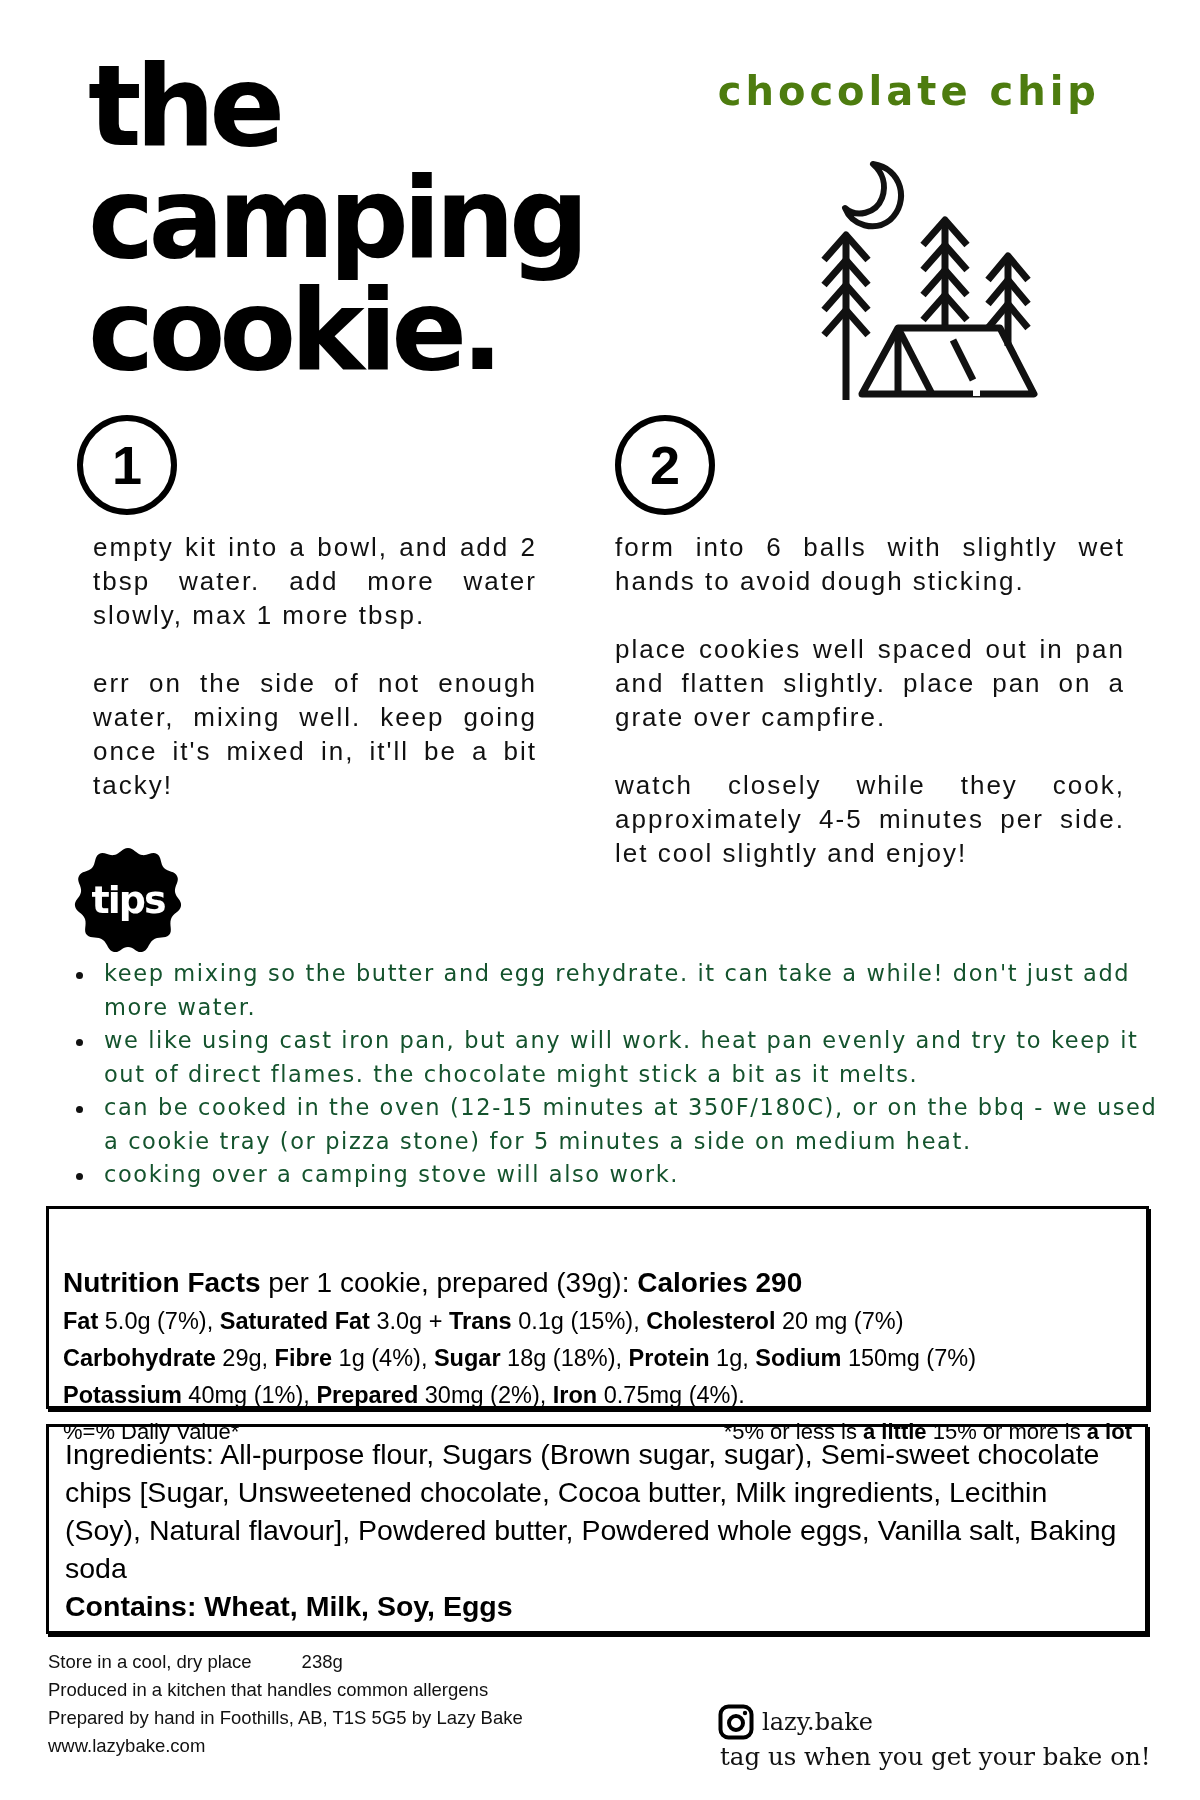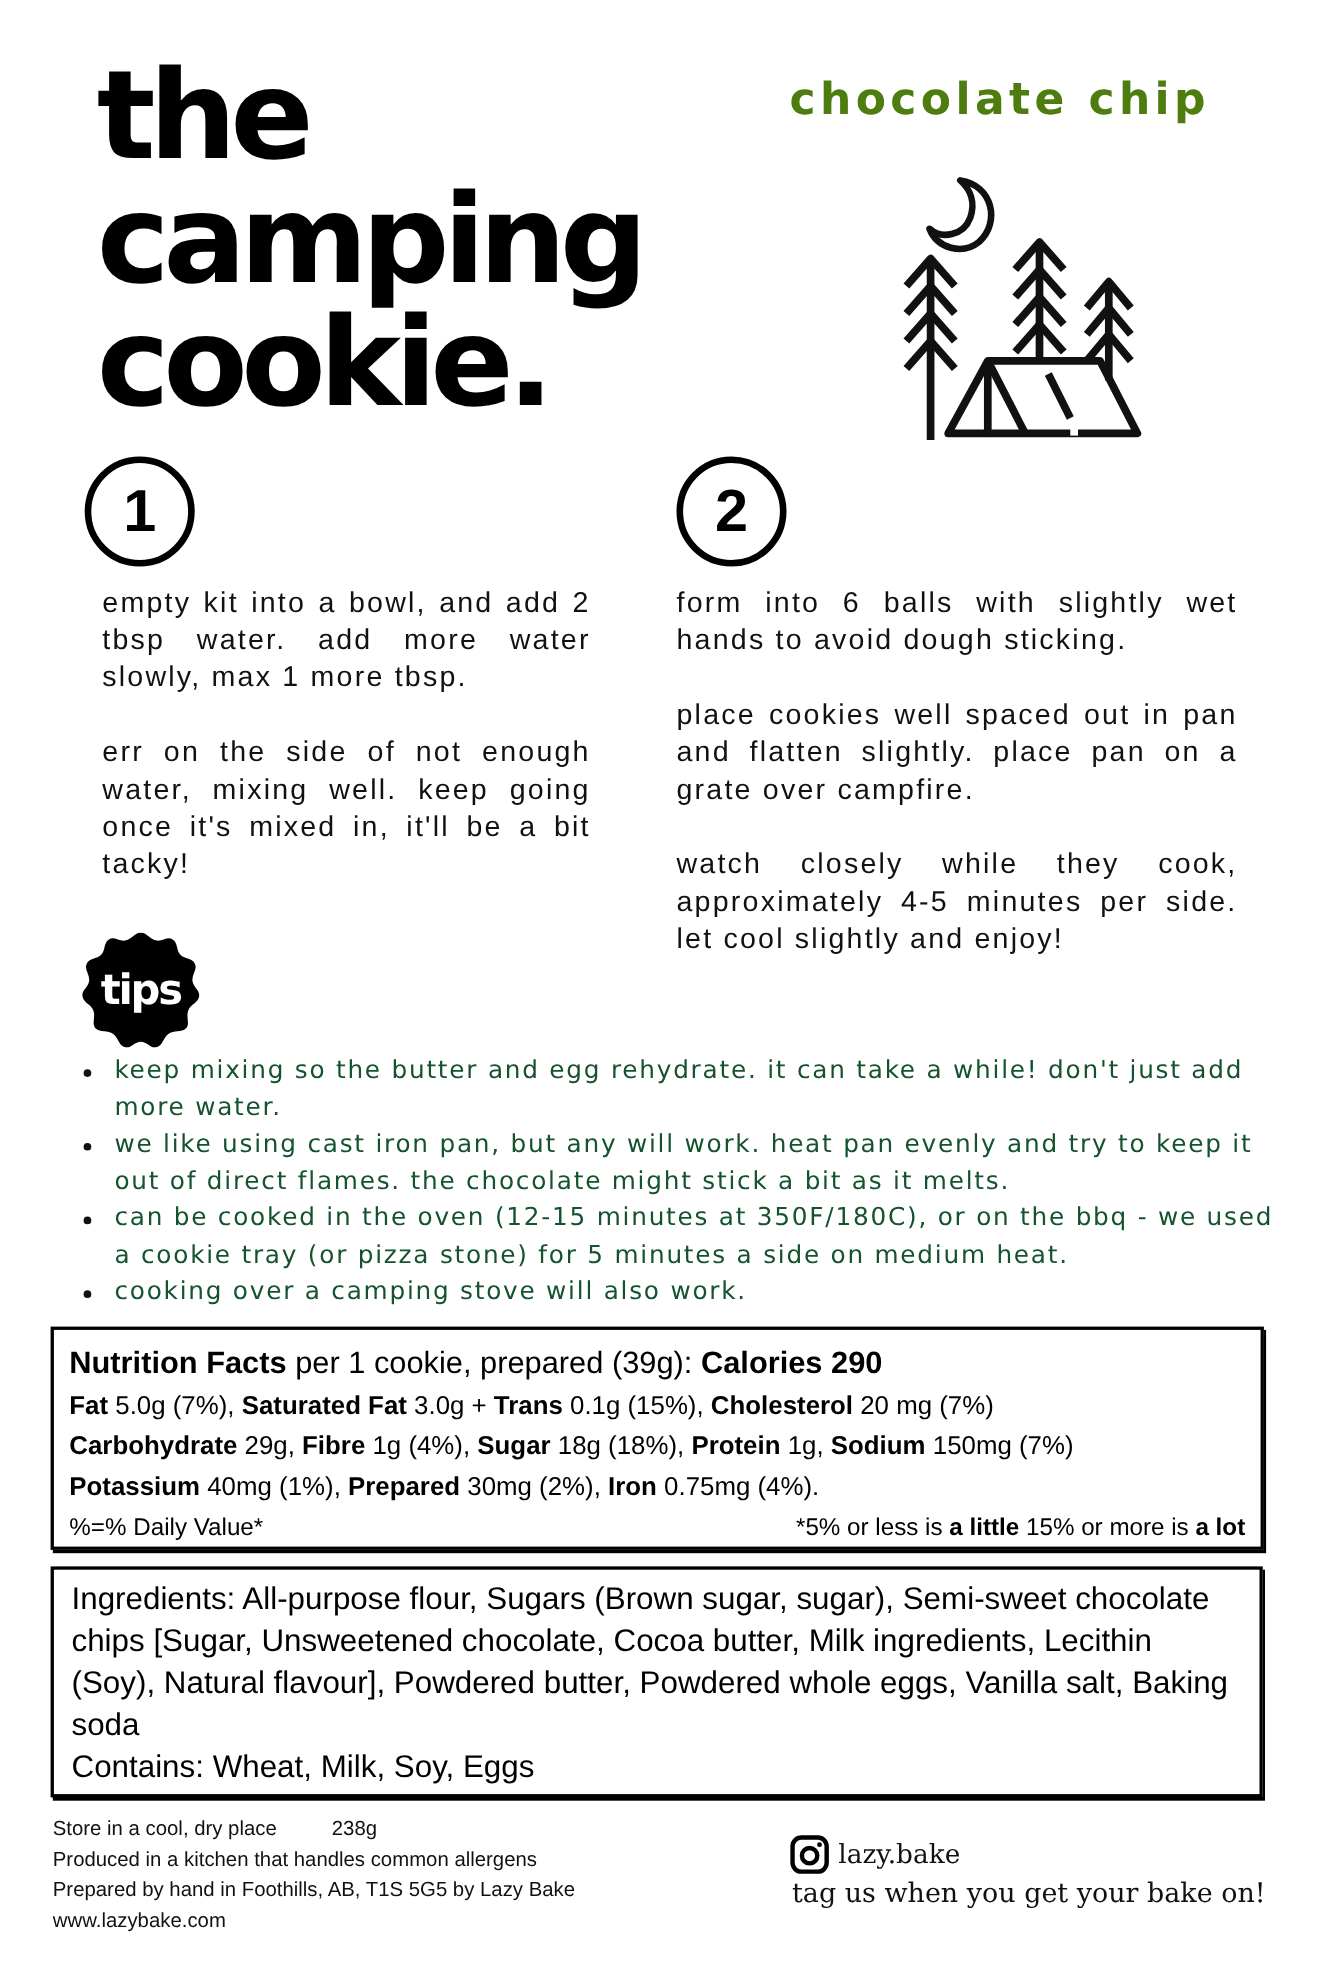--- a/index.html
+++ b/index.html
@@ -57,41 +57,41 @@
       content: ""; position: absolute; left: -28px; top: 15px; width: 7px; height: 7px;
       border-radius: 50%; background: #111;
     }
 
     .nutrition {
       position: absolute; left: 46px; top: 1206px; width: 1103px; height: 203px;
       border: 3px solid #000; box-shadow: 2px 3px 0 #000;
       padding: 10px 14px 0 14px; font-family: "Liberation Sans", sans-serif; color: #000;
     }
     .nutrition .row { font-size: 23.5px; line-height: 37px; white-space: nowrap; }
-    .nutrition .row.head { font-size: 28px; line-height: 40px; }
+    .nutrition .row.head { font-size: 28px; line-height: 40px; margin-top: 44px; }
     .nutrition .row.foot { font-size: 22px; line-height: 36px; display: flex; justify-content: space-between; }
     .nutrition b { font-weight: bold; }
 
     .ingredients {
       position: absolute; left: 46px; top: 1424px; width: 1102px; height: 210px;
       border: 3px solid #000; box-shadow: 2px 3px 0 #000;
       padding: 8px 16px 0 16px; font-family: "Liberation Sans", sans-serif;
       font-size: 28.5px; line-height: 38px; color: #000;
     }
     .ingredients b { font-weight: normal; }
-    .ingredients .contains { font-weight: normal; }
+    .ingredients .contains { font-weight: bold; }
 
     .footer-left {
       position: absolute; left: 48px; top: 1648px; font-family: "Liberation Sans", sans-serif;
       font-size: 18.5px; line-height: 28px; color: #111;
     }
     .footer-left .weight { display: inline-block; margin-left: 50px; }
 
     .footer-right { position: absolute; left: 718px; top: 1668px; font-family: "DejaVu Serif", serif; color: #111; }
-    .footer-right .handle-row { display: flex; align-items: flex-start; gap: 8px; font-size: 24px; line-height: 36px; }
+    .footer-right .handle-row { display: flex; align-items: flex-start; gap: 8px; font-size: 24px; line-height: 36px; margin-top: 36px; }
     .footer-right .tagline { font-size: 24.5px; line-height: 34px; margin-left: 2px; }
   </style>
 </head>
 <body>
 
 <div class="title">
   <span>the</span>
   <span>camping</span>
   <span>cookie.</span>
 </div>

